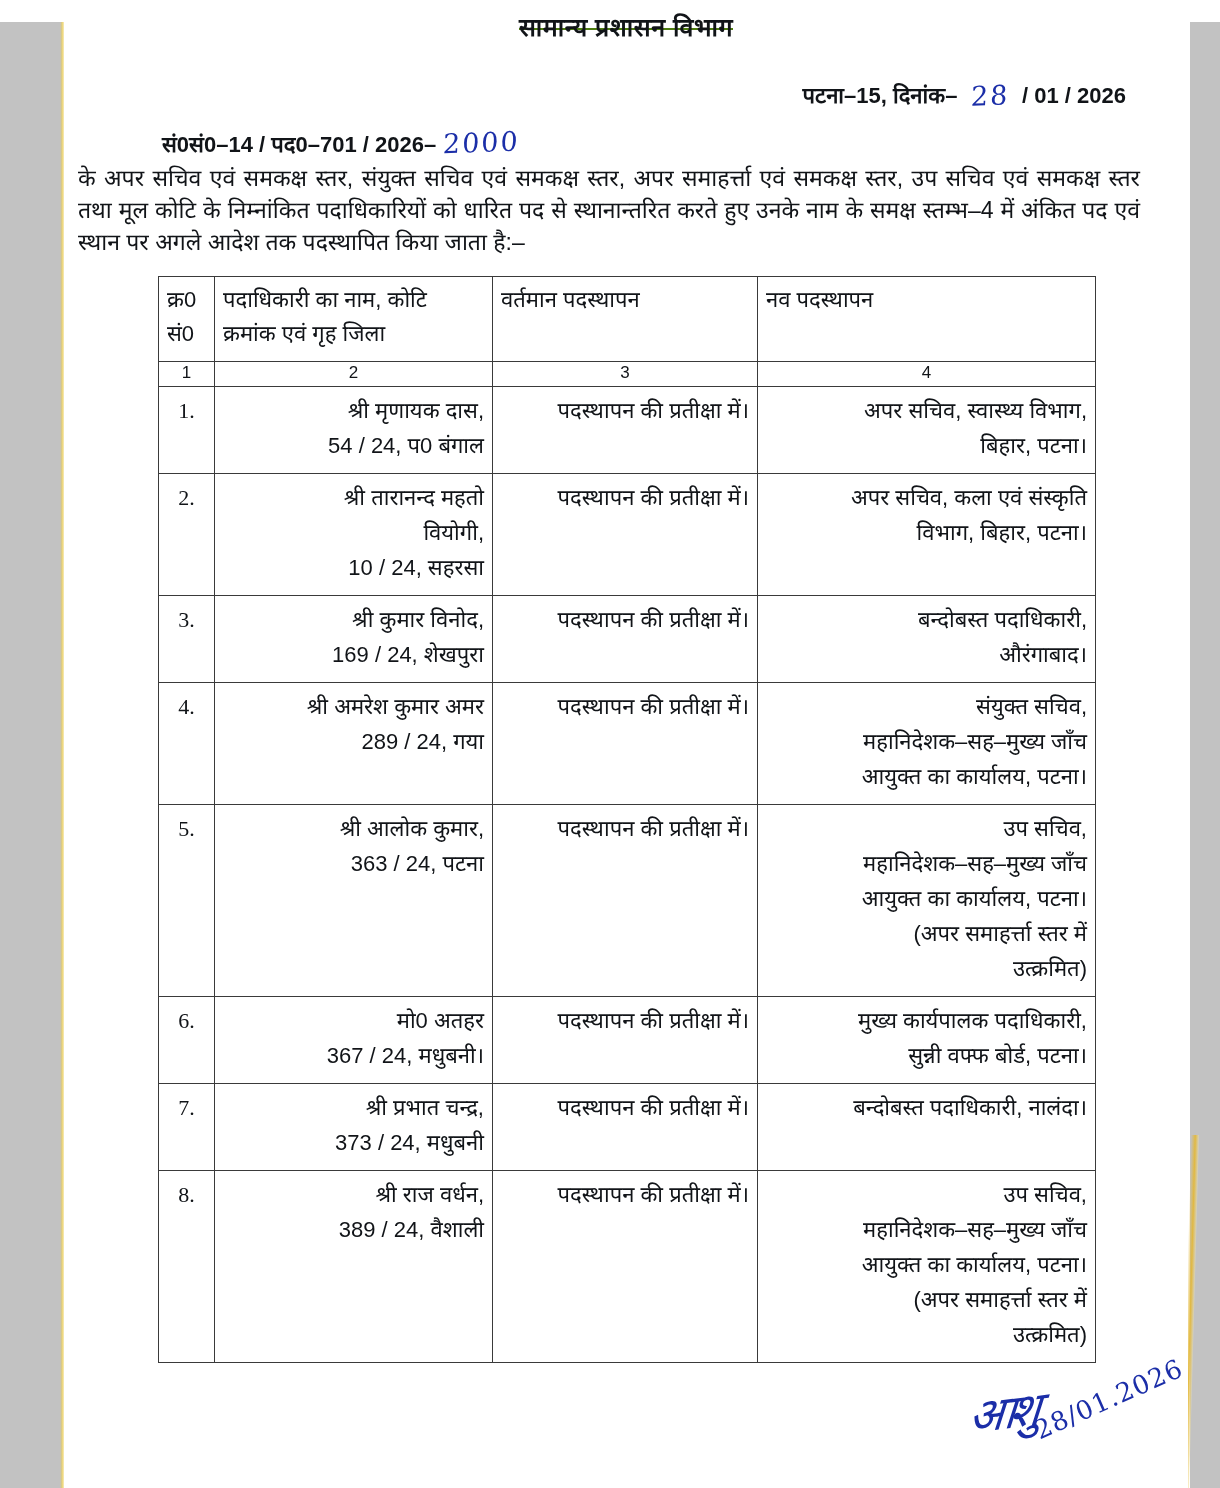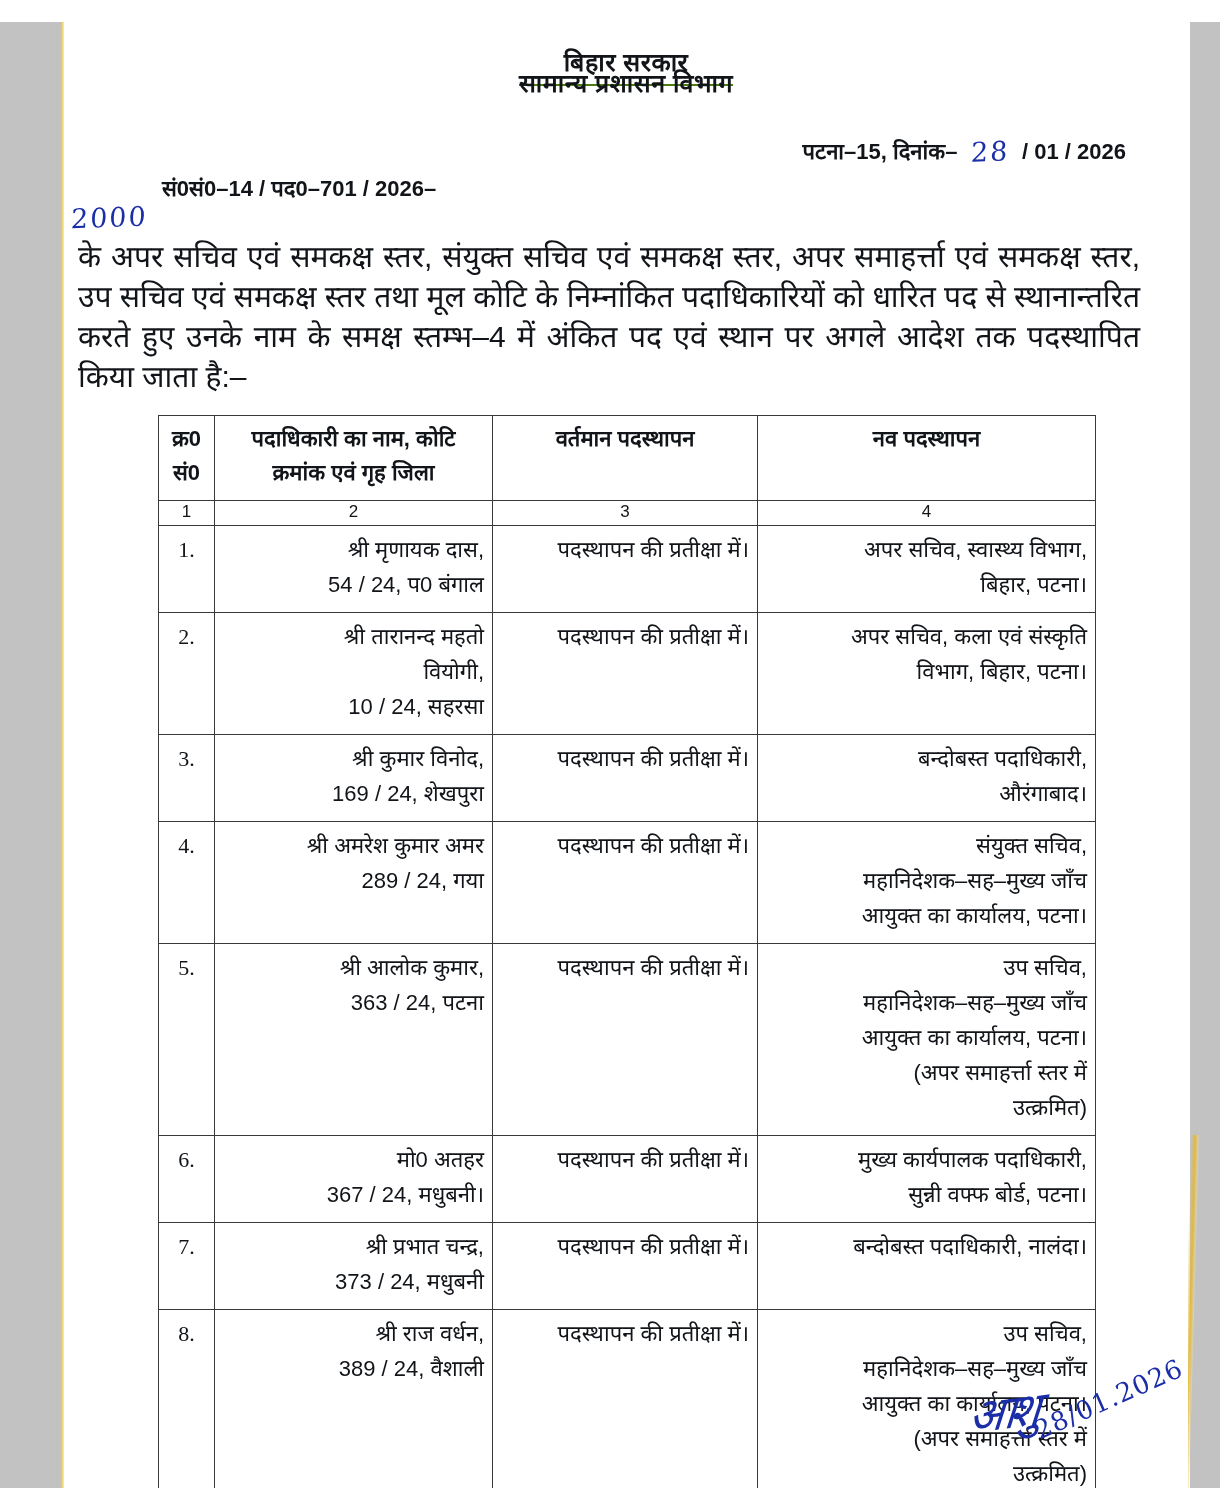--- a/index.html
+++ b/index.html
@@ -114,38 +114,37 @@
     font-weight: 400;
     font-size: 27px;
     letter-spacing: 2px;
     display: inline-block;
     transform: rotate(-2deg) skewX(-5deg);
     padding: 0 7px;
     vertical-align: -2px;
   }
 
   .refrow {
-    margin-top: 5px;
+    margin-top: 16px;
     display: flex;
     align-items: baseline;
     font-family: "Liberation Sans", "DejaVu Sans", sans-serif;
     font-weight: 700;
     font-size: 22px;
     white-space: nowrap;
-    flex-direction: column;
   }
   .ref-left   { padding-left: 98px; }
   .ref-right  { padding-left: 92px; }
 
   .body-para {
     margin-top: 4px;
     padding: 0 48px 0 14px;
     font-family: "Liberation Sans", "DejaVu Sans", sans-serif;
-    font-size: 30px;
-    line-height: 40px;
+    font-size: 23px;
+    line-height: 32px;
     text-align: justify;
     text-justify: inter-word;
     font-weight: 400;
   }
 
   
   table.reg {
     margin: 18px 0 0 94px;
     border-collapse: collapse;
     width: 937px;
@@ -159,22 +158,22 @@
     font-weight: 400;
     font-size: 22px;
     line-height: 35px;
   }
   col.c1 { width: 56px; }
   col.c2 { width: 278px; }
   col.c3 { width: 265px; }
   col.c4 { width: 338px; }
 
   table.reg th {
-    text-align: center;
-    font-weight: 700;
+    text-align: left;
+    font-weight: 400;
     line-height: 34px;
   }
   th.h-sn  { text-align: center; padding: 6px 3px 8px 3px; font-size: 21px; }
   th.h-name{ text-align: left; padding-left: 10px; }
 
   td.numcol {
     text-align: center;
     font-family: "Liberation Serif", "DejaVu Serif", serif;
     font-size: 25px;
     padding-top: 6px;
@@ -225,21 +224,20 @@
 
   <div class="scan-gutter left"></div>
   <div class="scan-gutter right"></div>
   <div class="page-edge left"></div>
   <div class="page-edge right"></div>
 
   <div class="paper">
     <div class="content">
 
       <div class="hdr">
-        <div class="hdr-line1">बिहार सरकार</div>
         <div style="line-height:0;">
           <span class="hdr-line2">सामान्य प्रशासन विभाग</span>
         </div>
       </div>
 
       <div class="dateline">
         <span>पटना–15, दिनांक–</span>
         <span class="hand">28</span>
         <span>/ 01 / 2026</span>
       </div>

